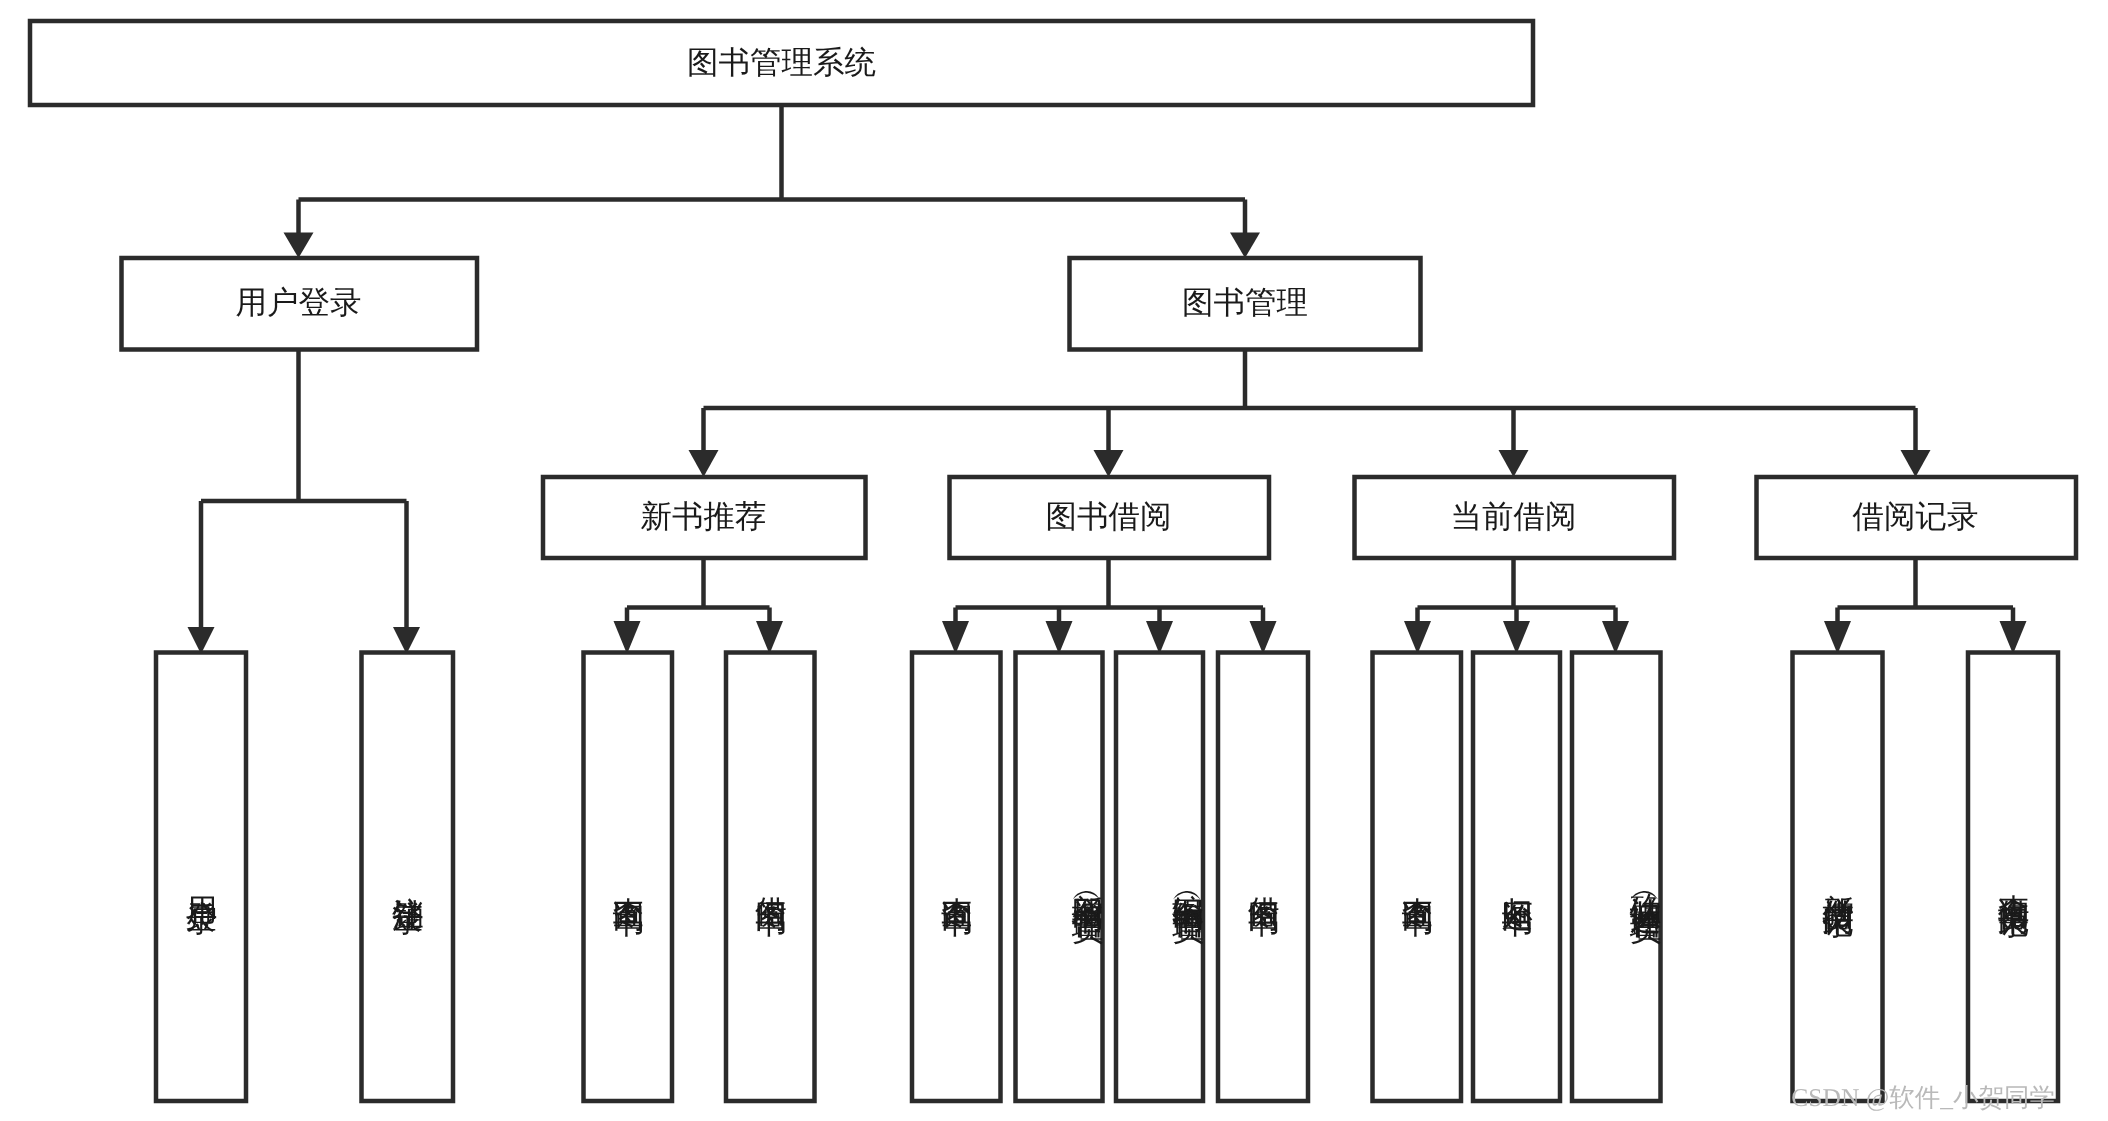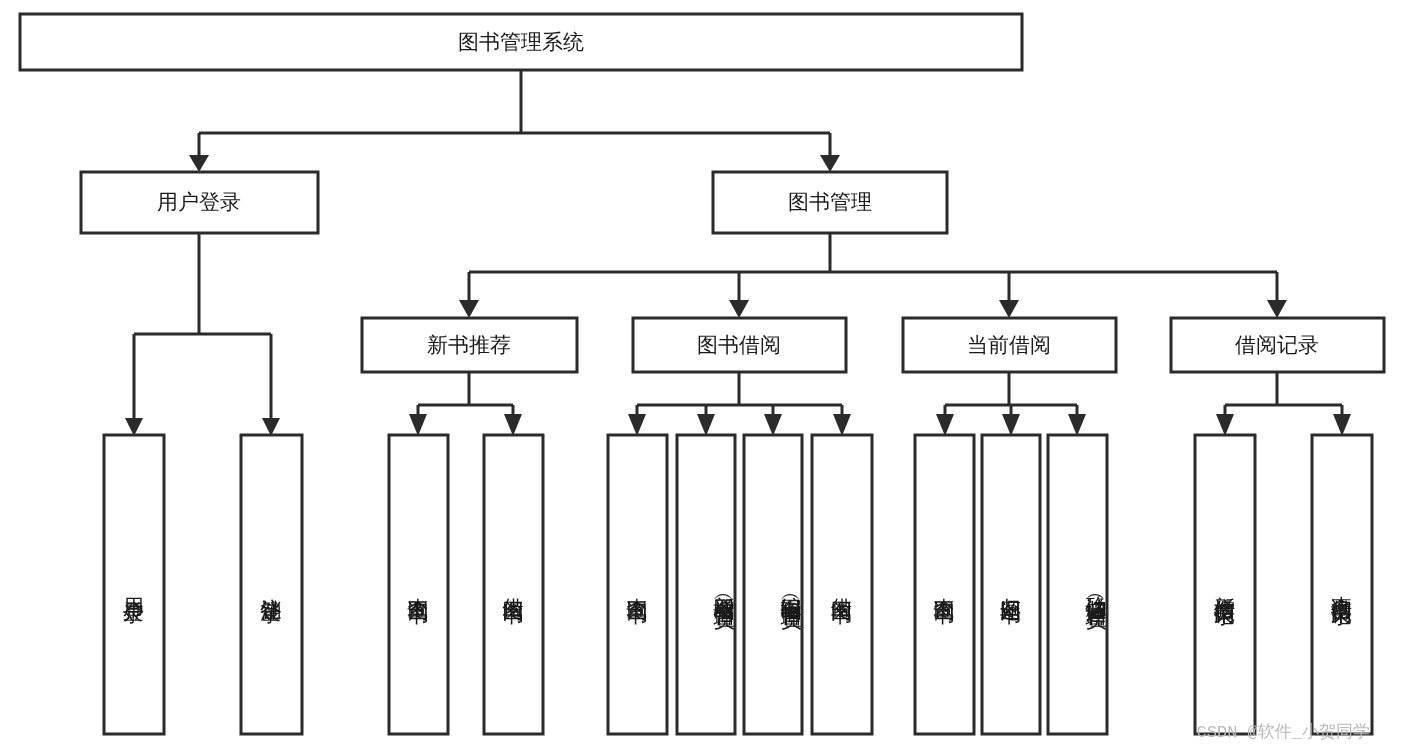--- a/index.html
+++ b/index.html
@@ -61,21 +61,21 @@
     white-space: nowrap;
     pointer-events: none;
     display: flex;
     align-items: center;
     justify-content: center;
   }
   .watermark {
     position: absolute;
     right: 8px;
     bottom: 4px;
-    font-family: Liberation Mono, monospace;
+    font-family: Liberation Serif, serif;
     font-size: 17px;
     color: #b9b9b9;
     white-space: nowrap;
     user-select: none;
   }
 </style>
 </head>
 <body>
 
 <div id="diagram-root">

